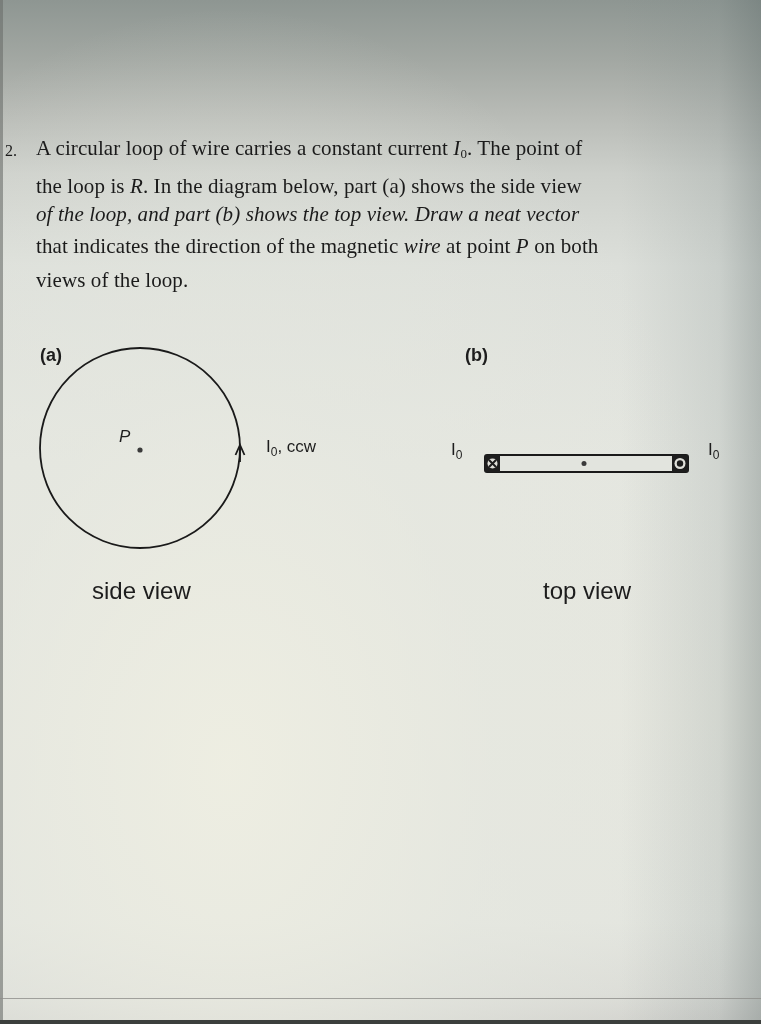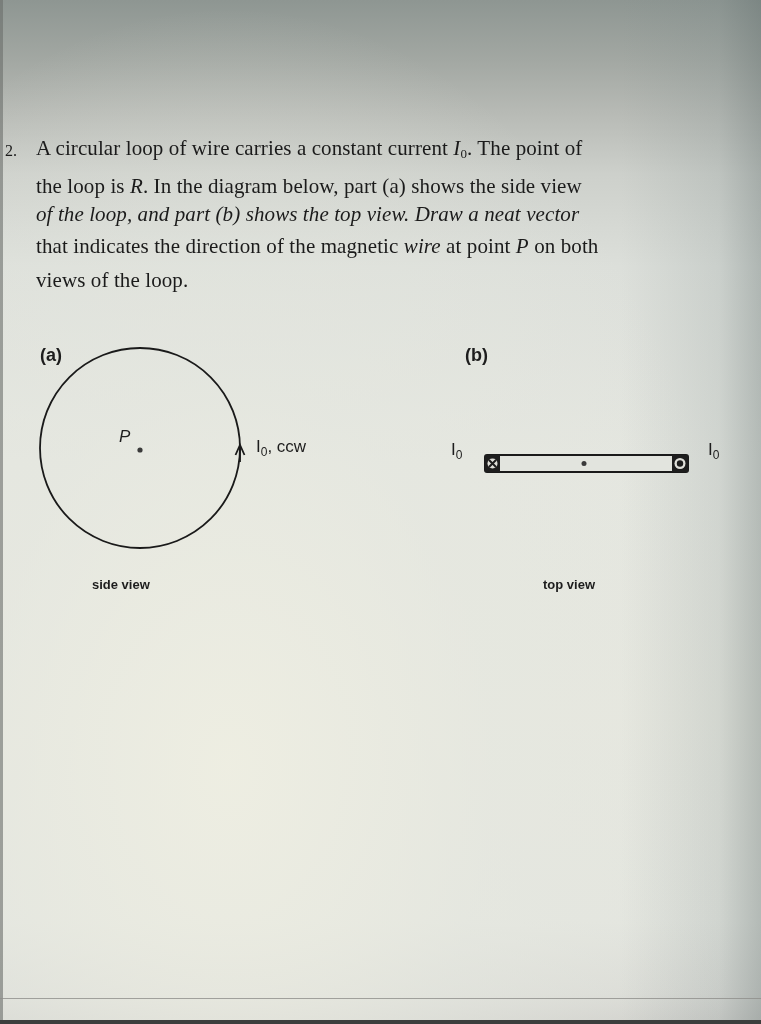--- a/index.html
+++ b/index.html
@@ -68,21 +68,21 @@
     }
     .q-line i { font-style: italic; }
     .q-line sub { font-size: 13px; vertical-align: -3px; }
 
     .label {
       position: absolute;
       font-family: "Liberation Sans", sans-serif;
       color: #1d1d1d;
     }
     .part-label { font-size: 18px; font-weight: bold; }
-    .caption { font-size: 13px; font-weight: bold; }
+    .caption { font-size: 24px; }
     .small-label { font-size: 17px; }
     .small-label sub { font-size: 12px; vertical-align: -4px; }
     .p-label { font-size: 17px; font-style: italic; }
     svg.diagram {
       position: absolute;
       left: 0; top: 0;
       width: 761px; height: 1024px;
       pointer-events: none;
     }
   </style>
@@ -131,21 +131,21 @@
     <rect x="672" y="455" width="16" height="17" fill="#1e1e1e"></rect>
     <circle cx="680" cy="463.5" r="5.5" fill="#e0e0da"></circle>
     <circle cx="680" cy="463.5" r="3.2" fill="#1e1e1e"></circle>
 
     <circle cx="584" cy="463.5" r="2.5" fill="#3a3a3a"></circle>
   </g>
 </svg>
 
 <span class="label part-label" style="left:40px; top:345px;">(a)</span>
 <span class="label p-label" style="left:119px; top:427px;">P</span>
-<span class="label small-label" style="left:256px; top:437px;"><span>I</span><sub>0</sub><span>, ccw</span></span>
+<span class="label small-label" style="left:266px; top:437px;"><span>I</span><sub>0</sub><span>, ccw</span></span>
 <span class="label caption" style="left:92px; top:577px;">side view</span>
 
 <span class="label part-label" style="left:465px; top:345px;">(b)</span>
 <span class="label small-label" style="left:451px; top:440px;"><span>I</span><sub>0</sub></span>
 <span class="label small-label" style="left:708px; top:440px;"><span>I</span><sub>0</sub></span>
 <span class="label caption" style="left:543px; top:577px;text-align:right;">top view</span>
 
 <div class="bottom-line"></div>
 <div class="bottom-strip"></div>
 

